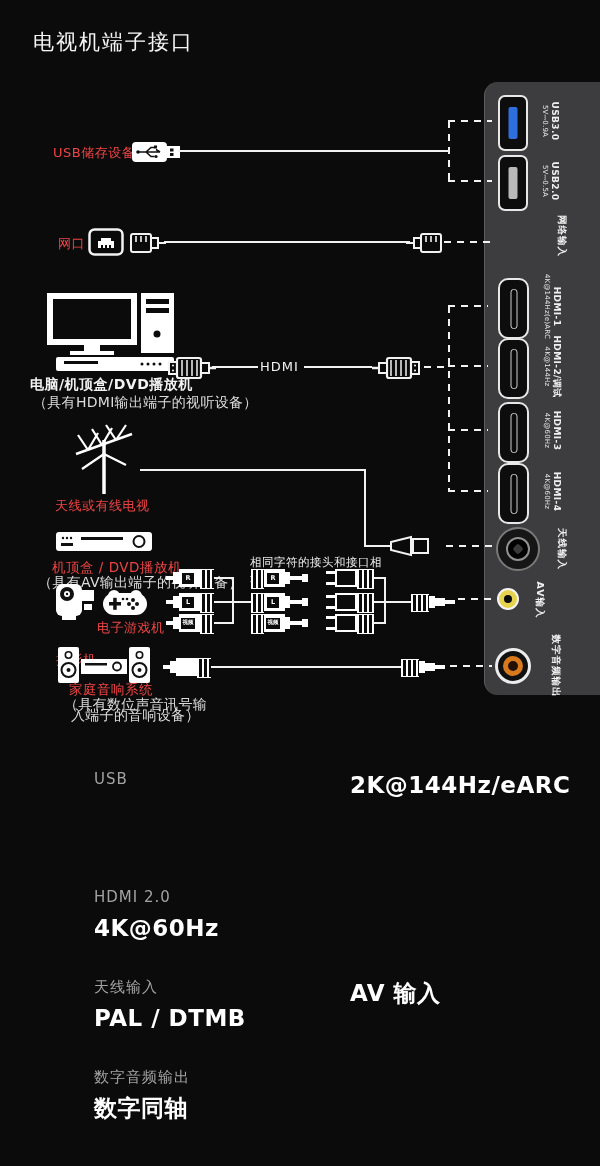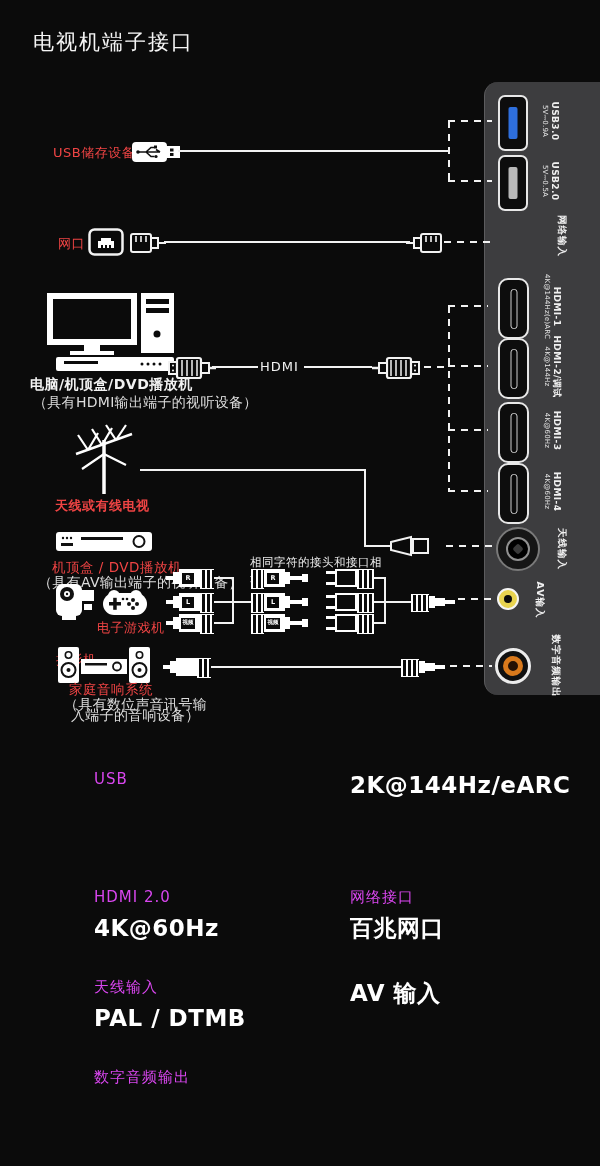--- a/index.html
+++ b/index.html
@@ -32,21 +32,21 @@
   .dev-sub{position:absolute;font-size:14px;letter-spacing:.3px;color:#dcdcdc;}
   .cable-txt{position:absolute;font-size:13px;letter-spacing:1px;color:#f2f2f2;}
   .note{position:absolute;font-size:11.5px;letter-spacing:.5px;color:#ececec;}
   
   .rca{position:absolute;}
   .rca span{position:absolute;background:#fff;}
   .hat{background:repeating-linear-gradient(90deg,#fff 0 2px,#0b0b0b 2px 5px) !important;border-top:1px solid #fff;border-bottom:1px solid #fff;}
   .badge{background:#0b0b0b !important;color:#fff;font-size:6.5px;font-weight:bold;display:flex;align-items:center;justify-content:center;line-height:1;}
   
   .spec{position:absolute;width:240px;}
-  .spec-label{font-size:15px;letter-spacing:1px;color:#d946ef;line-height:17px;margin-bottom:8px;}
+  .spec-label{font-size:15px;letter-spacing:1px;color:#a3a3a3;line-height:17px;margin-bottom:8px;}
   .spec-value{font-size:23px;font-weight:bold;letter-spacing:.5px;color:#fff;line-height:29px;}
 </style>
 </head>
 <body>
 
 <div class="stage">
 
   <div class="title">电视机端子接口</div>
 
   <div class="panel">
@@ -208,21 +208,21 @@
   <div class="dash-h" style="left:448px;top:365px;width:40px;"></div>
   <div class="dash-h" style="left:448px;top:429px;width:40px;"></div>
   <div class="dash-h" style="left:448px;top:490px;width:40px;"></div>
 
   <svg class="abs" style="left:68px;top:424px;" width="72" height="74" viewBox="0 0 72 74">
     <path d="M36,16 V70" stroke="#fff" stroke-width="3.5"></path>
     <path d="M8,30 L64,10" stroke="#fff" stroke-width="2.5"></path>
     <path d="M20,26 L10,11 M20,26 L30,9 M34,21 L24,5 M34,21 L44,4 M48,16 L38,1 M48,16 L58,1" stroke="#fff" stroke-width="2.2"></path>
     <path d="M36,30 L14,45 M36,30 L58,41" stroke="#fff" stroke-width="2.2"></path>
   </svg>
-  <div class="dev-label" style="left:55px;top:497px;font-weight:bold;">天线或有线电视</div>
+  <div class="dev-label" style="left:55px;top:497px;">天线或有线电视</div>
   <div class="line" style="left:140px;top:469px;width:226px;"></div>
   <div class="vline" style="left:364px;top:469px;height:78px;"></div>
   <div class="line" style="left:364px;top:545px;width:22px;"></div>
   <svg class="abs" style="left:384px;top:535px;" width="58" height="22" viewBox="0 0 58 22">
     <path d="M0,11 h7" stroke="#f2f2f2" stroke-width="2"></path>
     <path d="M7,7 L27,2 V20 L7,15 z" fill="#0a0a0a" stroke="#f2f2f2" stroke-width="2"></path>
     <rect x="29" y="4" width="15" height="14" fill="#0a0a0a" stroke="#f2f2f2" stroke-width="2"></rect>
   </svg>
   <div class="dash-h" style="left:446px;top:545px;width:48px;"></div>
 
@@ -383,28 +383,25 @@
   <div class="spec" style="left:94px;top:771px;">
     <div class="spec-label">USB</div>
   </div>
   <div class="spec" style="left:350px;top:771px;">
     <div class="spec-value">2K@144Hz/eARC</div>
   </div>
   <div class="spec" style="left:94px;top:889px;">
     <div class="spec-label">HDMI 2.0</div>
     <div class="spec-value">4K@60Hz</div>
   </div>
-  <div class="spec" style="left:350px;top:889px;">
-    <div class="spec-label">网络接口</div>
-    <div class="spec-value">百兆网口</div>
-  </div>
   <div class="spec" style="left:94px;top:979px;">
     <div class="spec-label">天线输入</div>
     <div class="spec-value">PAL / DTMB</div>
   </div>
   <div class="spec" style="left:350px;top:979px;">
     <div class="spec-value">AV 输入</div>
   </div>
   <div class="spec" style="left:94px;top:1069px;">
     <div class="spec-label">数字音频输出</div>
+    <div class="spec-value">数字同轴</div>
   </div>
 
 </div>
 
 </body></html>

